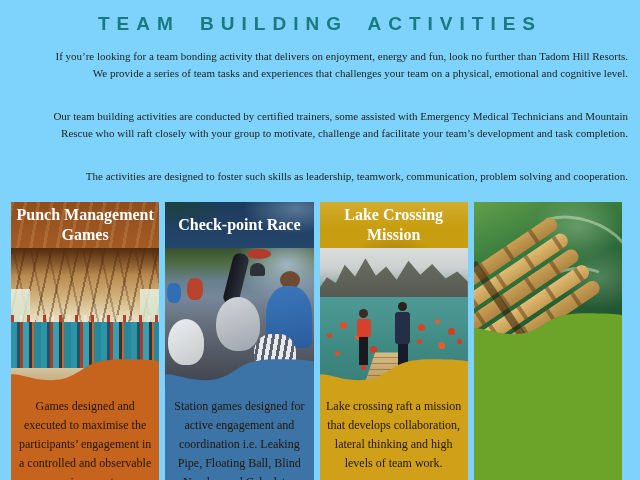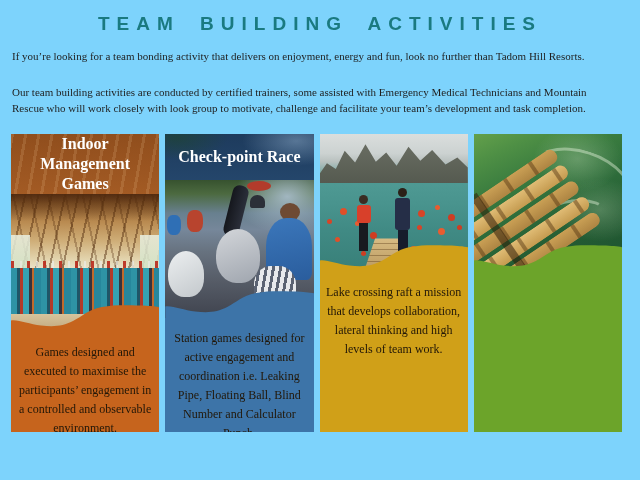--- a/index.html
+++ b/index.html
@@ -7,23 +7,23 @@
   .slide {
     position:relative; width:640px; height:480px; background:#7dd3fc;
     overflow:hidden; font-family:"Liberation Serif", serif;
   }
   
   .slide h1 {
     margin:13px 0 0; text-align:center;
     font-family:"Liberation Sans", sans-serif; font-weight:700;
     font-size:19px; line-height:22px; letter-spacing:7px; word-spacing:8px;
   }
-  .intro { margin:13px 12px 0; text-align:left; color:#1f1f1f;
+  .intro { margin:13px 12px 0; text-align:right; color:#1f1f1f;
     font-size:11px; line-height:16.5px; }
-  .intro + .intro { margin-top:19px; }
+  .intro + .intro { margin-top:27px; }
   .intro span { display:block; white-space:nowrap; }
   
   .cards { display:flex; gap:6px; margin:17px 18px 0 11px; height:298px; }
   .card { flex:1; display:flex; flex-direction:column; position:relative;
     overflow:hidden; background:var(--accent); }
   .card-header { flex:0 0 46px; display:flex; align-items:center; justify-content:center;
     background-color:var(--header); position:relative; }
   .card-header h2 { position:relative; z-index:2; color:#fff; text-align:center;
     font-weight:700; font-size:16px; line-height:20px; padding:0 4px; }
   .htex { position:absolute; inset:0; z-index:1; }
@@ -134,32 +134,36 @@
 </style>
 </head>
 <body>
 
 <div class="slide">
 
   <h1 style="color: rgb(26, 122, 128);">TEAM BUILDING ACTIVITIES</h1>
 
   <p class="intro">
     <span>If you’re looking for a team bonding activity that delivers on enjoyment, energy and fun, look no further than Tadom Hill Resorts.</span>
+    <span>We provide a series of team tasks and experiences that challenges your team on a physical, emotional and cognitive level.</span>
   </p>
   <p class="intro">
     <span>Our team building activities are conducted by certified trainers, some assisted with Emergency Medical Technicians and Mountain</span>
-    <span>Rescue who will work closely with look group to motivate, challenge and facilitate your team’s development and task completion.</span>
+    <span>Rescue who will raft closely with your group to motivate, challenge and facilitate your team’s development and task completion.</span>
+  </p>
+  <p class="intro">
+    <span>The activities are designed to foster such skills as leadership, teamwork, communication, problem solving and cooperation.</span>
   </p>
 
   <div class="cards">
 
     <section class="card" style="--accent: #c6641d; --header: #a25a24;">
       <header class="card-header">
         <div class="htex htex1"></div>
-        <h2>Indoor Management Games</h2>
+        <h2>Punch Management Games</h2>
       </header>
       <div class="card-photo ph1">
         <div class="abs beams"></div>
         <div class="abs open-l"></div>
         <div class="abs open-r"></div>
         <div class="abs caps"></div>
         <div class="abs crowd"></div>
         <div class="abs floor"></div>
         <div class="wave"></div>
       </div>
@@ -185,20 +189,24 @@
         <div class="abs blue-guy"></div>
         <div class="abs striped"></div>
         <div class="wave"></div>
       </div>
       <div class="card-body">
         <p>Station games designed for active engagement and coordination i.e. Leaking Pipe, Floating Ball, Blind Number and Calculator Punch.</p>
       </div>
     </section>
 
     <section class="card" style="--accent: #d0a018; --header: #c89d10;">
+      <header class="card-header">
+        <div class="htex htex3"></div>
+        <h2>Lake Crossing Mission</h2>
+      </header>
       <div class="card-photo ph3">
         <div class="abs cliff"></div>
         <div class="abs swimmers"></div>
         <div class="abs jetty"></div>
         <div class="abs person p-red">
           <div class="head"></div>
           <div class="vest"></div>
           <div class="legs"></div>
         </div>
         <div class="abs person p-navy">

